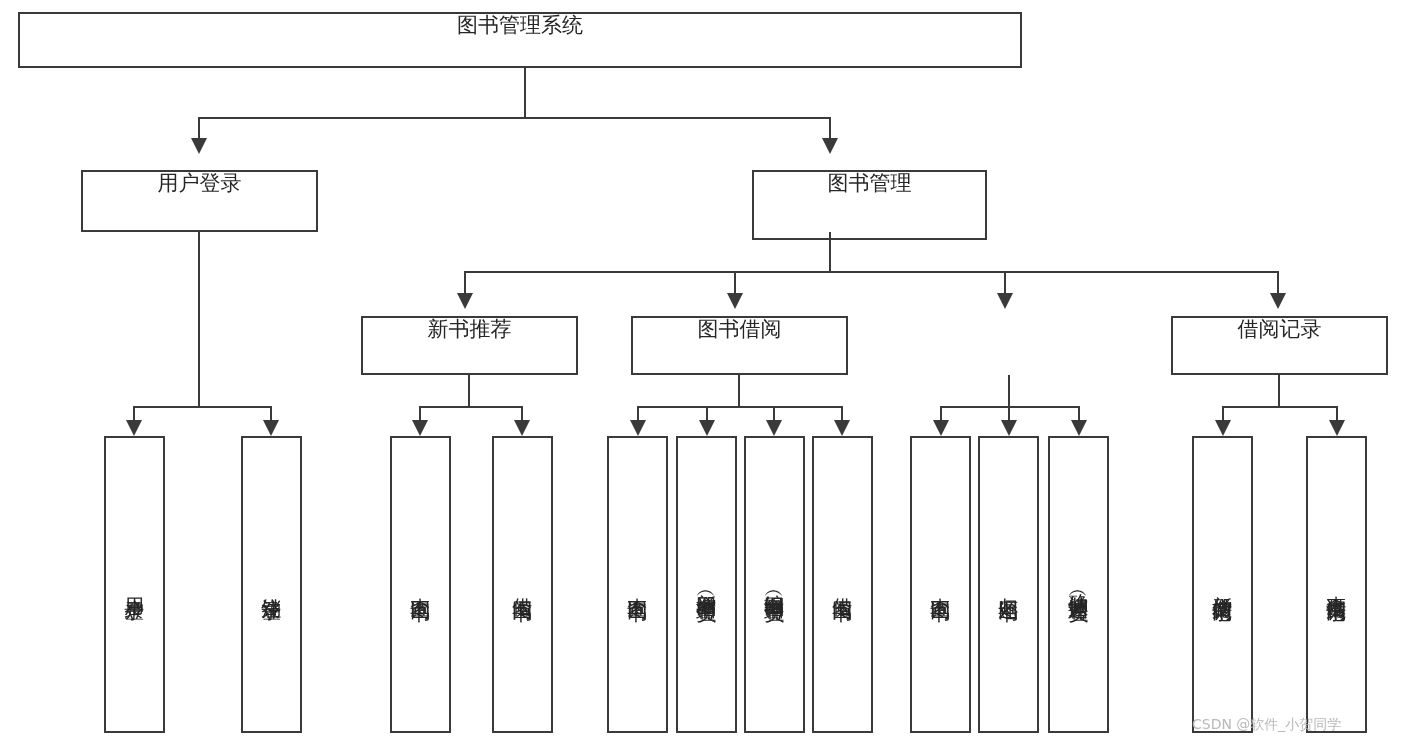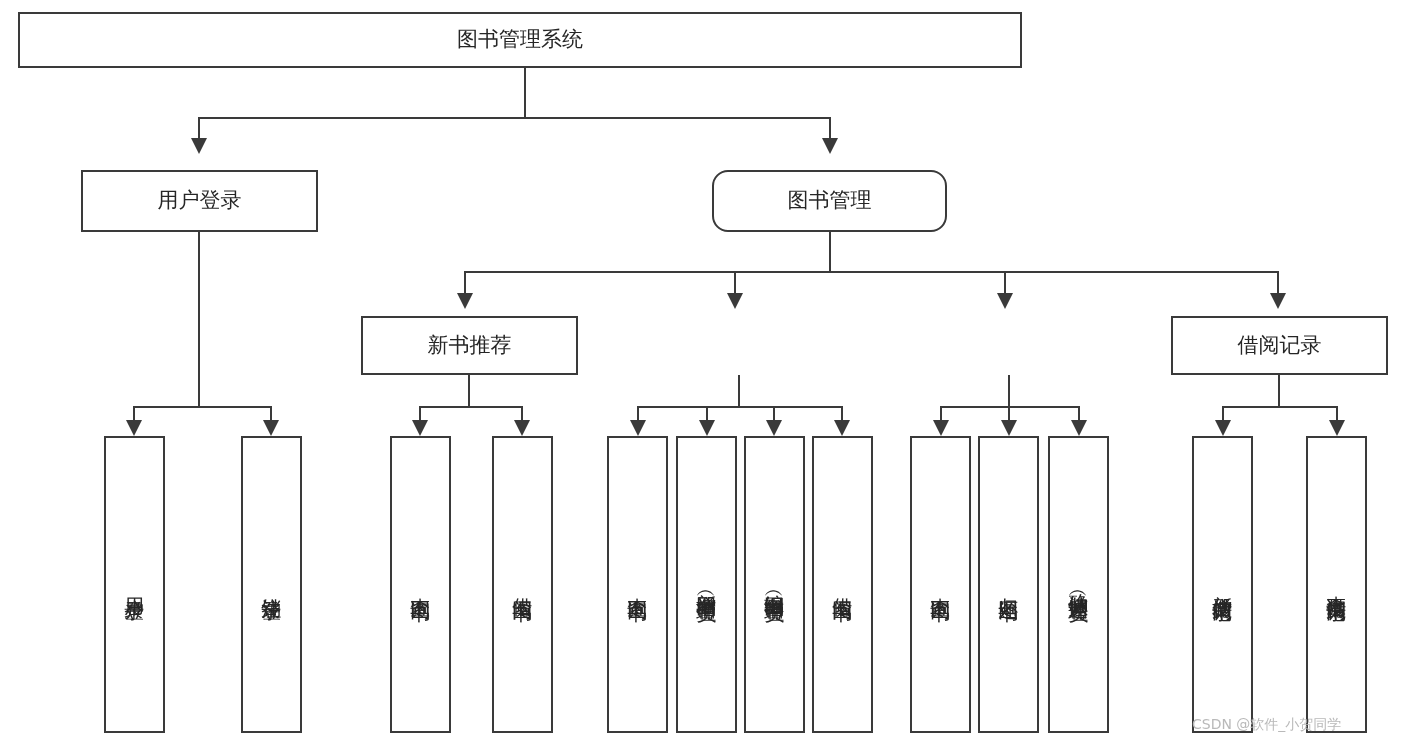--- a/index.html
+++ b/index.html
@@ -19,21 +19,20 @@
     overflow: hidden;
   }
 
   
   .node {
     position: absolute;
     box-sizing: border-box;
     background: #ffffff;
     border: 2px solid #3a3a3a;
     display: flex;
-    align-items: center;
     justify-content: center;
     color: #262626;
     line-height: 1.12;
   }
   .node.h {
     font-size: 21px;
   }
   .node.root {
     font-size: 21px;
   }
@@ -96,21 +95,21 @@
 
   <div class="ln v" style="left:198px; top:117px; width:2px; height:23px;"></div>
   <div class="arrow" style="left:191px; top:138px;"></div>
   <div class="ln v" style="left:829px; top:117px; width:2px; height:23px;"></div>
   <div class="arrow" style="left:822px; top:138px;"></div>
 
   <div class="node h" style="left:81px; top:170px; width:237px; height:62px;">
     <span class="txt">用户登录</span>
   </div>
 
-  <div class="node h" style="left:712px; top:170px; width:235px; height:62px;border-radius:16px;">
+  <div class="node h" style="left:752px; top:170px; width:235px; height:70px;">
     <span class="txt">图书管理</span>
   </div>
 
   <div class="ln v" style="left:198px; top:232px; width:2px; height:175px;"></div>
   <div class="ln h" style="left:133px; top:406px; width:138px; height:2px;"></div>
   <div class="ln v" style="left:133px; top:406px; width:2px; height:16px;"></div>
   <div class="arrow" style="left:126px; top:420px;"></div>
   <div class="ln v" style="left:270px; top:406px; width:2px; height:16px;"></div>
   <div class="arrow" style="left:263px; top:420px;"></div>
 
@@ -124,20 +123,23 @@
   <div class="arrow" style="left:727px; top:293px;"></div>
 
   <div class="ln v" style="left:1004px; top:271px; width:2px; height:24px;"></div>
   <div class="arrow" style="left:997px; top:293px;"></div>
 
   <div class="ln v" style="left:1277px; top:271px; width:2px; height:24px;"></div>
   <div class="arrow" style="left:1270px; top:293px;"></div>
 
   <div class="node h" style="left:361px; top:316px; width:217px; height:59px;">
     <span class="txt">新书推荐</span>
+  </div>
+  <div class="node h" style="left:631px; top:316px; width:217px; height:59px;">
+    <span class="txt">图书借阅</span>
   </div>
   <div class="node h" style="left:1171px; top:316px; width:217px; height:59px;">
     <span class="txt">借阅记录</span>
   </div>
 
   <div class="ln v" style="left:468px; top:375px; width:2px; height:32px;"></div>
   <div class="ln h" style="left:419px; top:406px; width:104px; height:2px;"></div>
   <div class="ln v" style="left:419px; top:406px; width:2px; height:16px;"></div>
   <div class="arrow" style="left:412px; top:420px;"></div>
   <div class="ln v" style="left:521px; top:406px; width:2px; height:16px;"></div>

